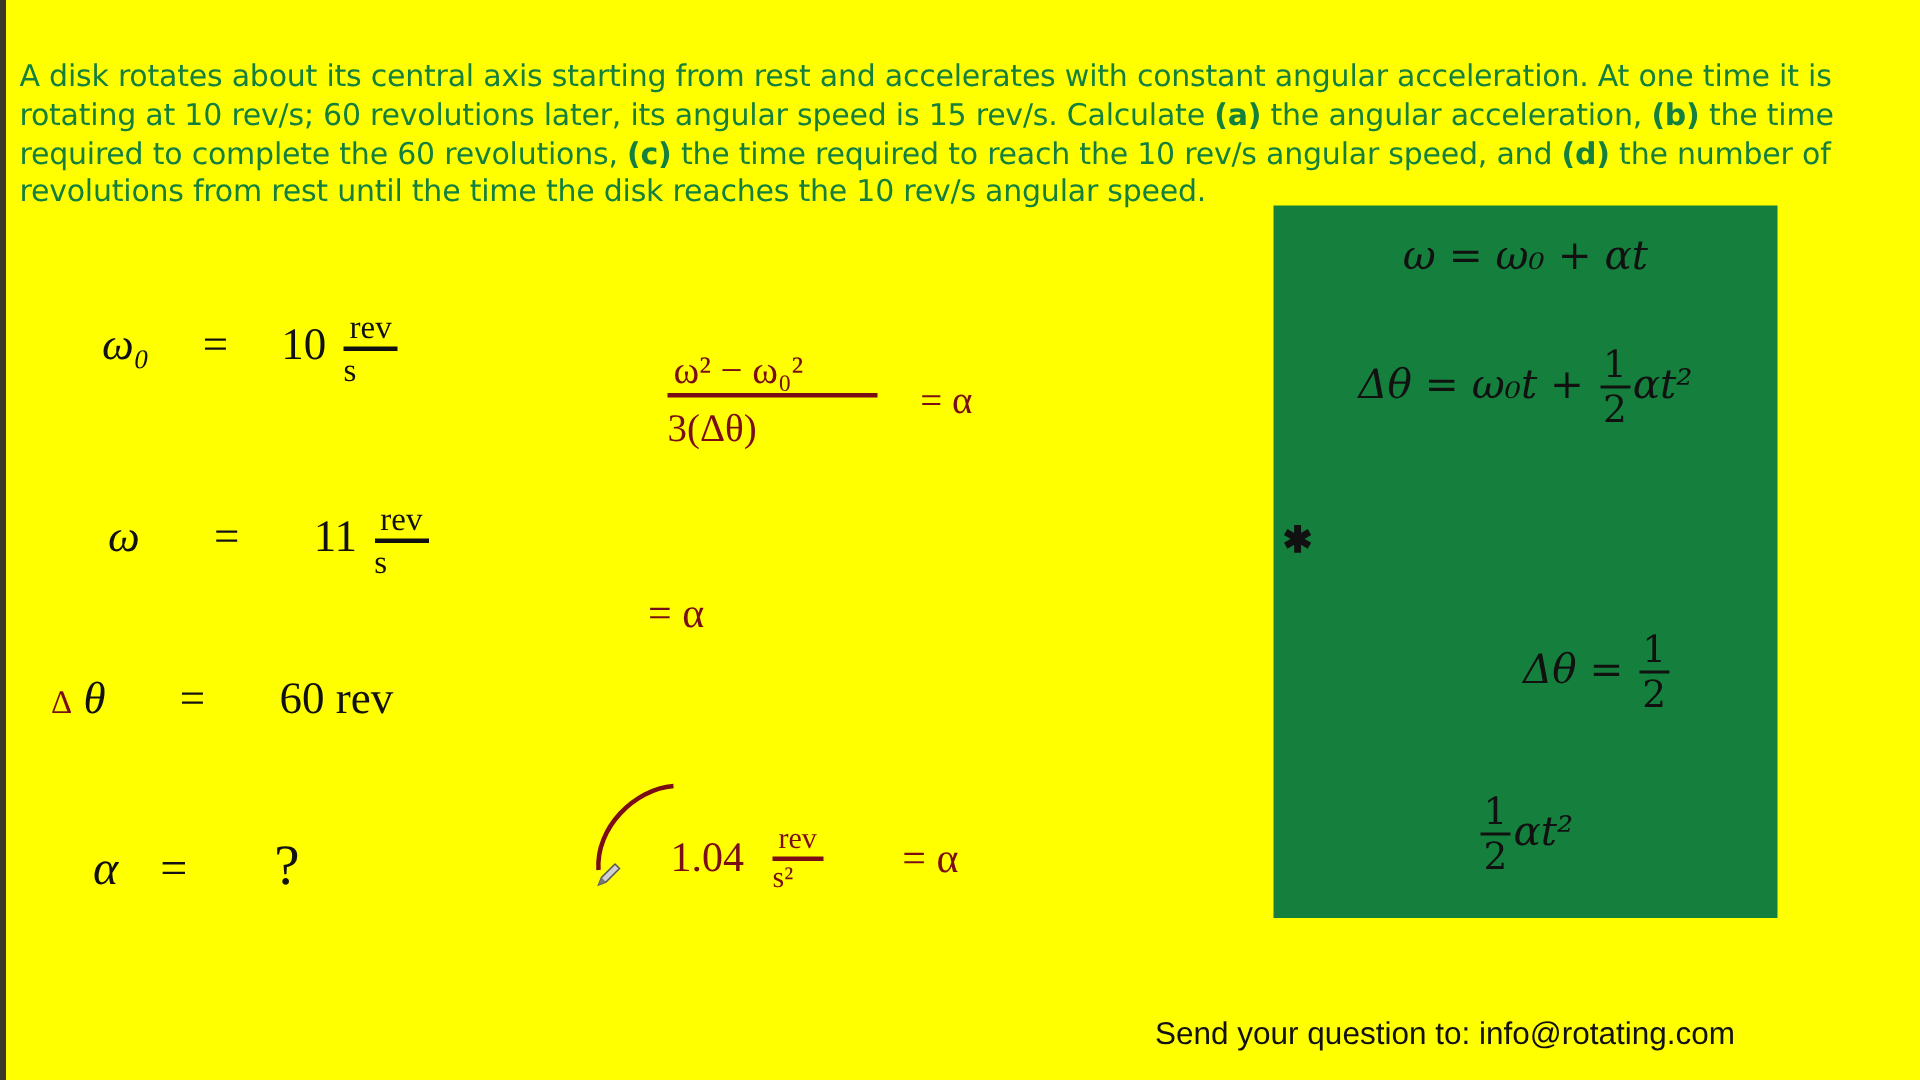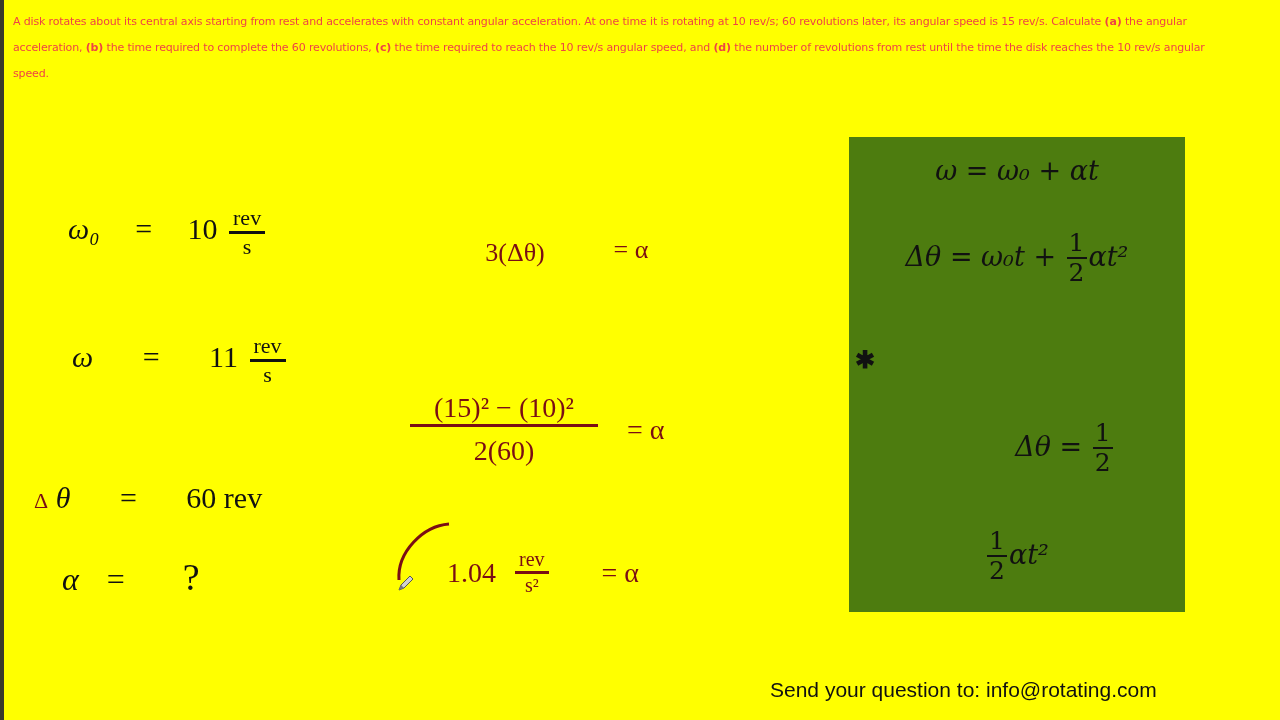--- a/index.html
+++ b/index.html
@@ -3,42 +3,42 @@
 <meta charset="utf-8">
 <style>
   html, body { margin:0; padding:0; }
   body {
     width:1280px; height:720px; overflow:hidden; position:relative;
     background:#ffff00;
     font-family:"DejaVu Sans", sans-serif;
   }
   .left-edge { position:absolute; left:0; top:0; width:4px; height:720px; background:#3a3a2a; }
   .problem {
-    position:absolute; left:13px; top:9px; width:1230px;
-    font-size:11px; line-height:25.8px; color:#ef4444;
+    position:absolute; left:13px; top:38px; width:1230px;
+    font-size:20px; line-height:25.8px; color:#15803d;
     font-family:"DejaVu Sans", sans-serif; letter-spacing:-0.15px;
   }
   .problem b { font-weight:bold; }
   .formula-card {
     position:absolute; left:849px; top:137px; width:336px; height:475px;
-    background:#4d7c0f;
+    background:#15803d;
   }
   .formula {
     position:absolute; left:0; width:336px; text-align:center;
     font-family:"DejaVu Serif", serif; font-style:italic; font-size:27px; color:#111;
     white-space:nowrap;
   }
   .frac { display:inline-block; vertical-align:middle; text-align:center; font-style:normal; font-size:25px; line-height:28px; margin:0 2px; }
   .frac .n { display:block; border-bottom:2.5px solid #111; padding:0 2px; }
   .frac .d { display:block; }
   .star { font-style:normal; font-weight:bold; position:absolute; left:6px; top:8px; font-size:24px; }
   .hw { position:absolute; font-family:Liberation Serif, serif; white-space:nowrap; }
   .hw-black { color:#111; }
   .hw-red { color:#7a0e14; }
-  .hw-frac { display:inline-block; vertical-align:middle; text-align:center; }
+  .hw-frac { display:inline-block; vertical-align:middle; text-align:left; }
   .hw-frac .n { display:block; border-bottom:3px solid currentColor; padding:0 4px; }
   .hw-frac .d { display:block; }
   .footer {
     position:absolute; left:770px; top:678px; font-size:21px; color:#111;
     font-family:"Liberation Sans", sans-serif;
   }
   .pencil { position:absolute; left:397px; top:574px; width:18px; height:18px; }
   .arc { position:absolute; left:393px; top:522px; }
 </style>
 </head>
@@ -61,45 +61,42 @@
 <div class="hw hw-black" style="left:72px; top:333px; font-size:30px;">
   <span style="font-style:italic;">ω</span>
   <span style="margin:0 42px;">=</span>
   <span>11</span>
   <span class="hw-frac" style="font-size:22px; margin-left:4px;">
     <span class="n">rev</span>
     <span class="d">s</span>
   </span>
 </div>
 
-<div class="hw hw-black" style="left:34px; top:481px; font-size:30px;">
+<div class="hw hw-black" style="left:34px; top:449px; font-size:30px;">
   <span class="hw-red" style="position:static; font-size:22px;">Δ</span>
   <span style="font-style:italic;">θ</span>
   <span style="margin:0 42px;">=</span>
   <span>60 rev</span>
 </div>
 
 <div class="hw hw-black" style="left:62px; top:555px; font-size:32px;">
   <span style="font-style:italic;">α</span>
   <span style="margin:0 50px 0 20px;">=</span>
   <span style="font-size:38px;">?</span>
 </div>
 
 <div class="hw hw-red" style="left:445px; top:232px; font-size:26px;">
   <span class="hw-frac" style="width:140px;">
+    <span class="n">ω² − ω₀²</span>
     <span class="d" style="margin-top:6px;">3(Δθ)</span>
   </span>
   <span style="margin-left:22px; vertical-align:middle;">= α</span>
 </div>
 
 <div class="hw hw-red" style="left:410px; top:392px; font-size:28px;">
-  <span class="hw-frac" style="width:188px;">
-    <span class="n">(15)² − (10)²</span>
-    <span class="d" style="margin-top:8px;">2(60)</span>
-  </span>
   <span style="margin-left:22px; vertical-align:middle;">= α</span>
 </div>
 
 <svg class="arc" width="60" height="60">
   <path d="M6 58 C 4 30, 30 4, 56 2" stroke="#7a0e14" stroke-width="3" fill="none"></path>
 </svg>
 
 <div class="hw hw-red" style="left:447px; top:548px; font-size:28px;">
   <span style="vertical-align:middle;">1.04</span>
   <span class="hw-frac" style="font-size:20px; margin-left:12px;">

